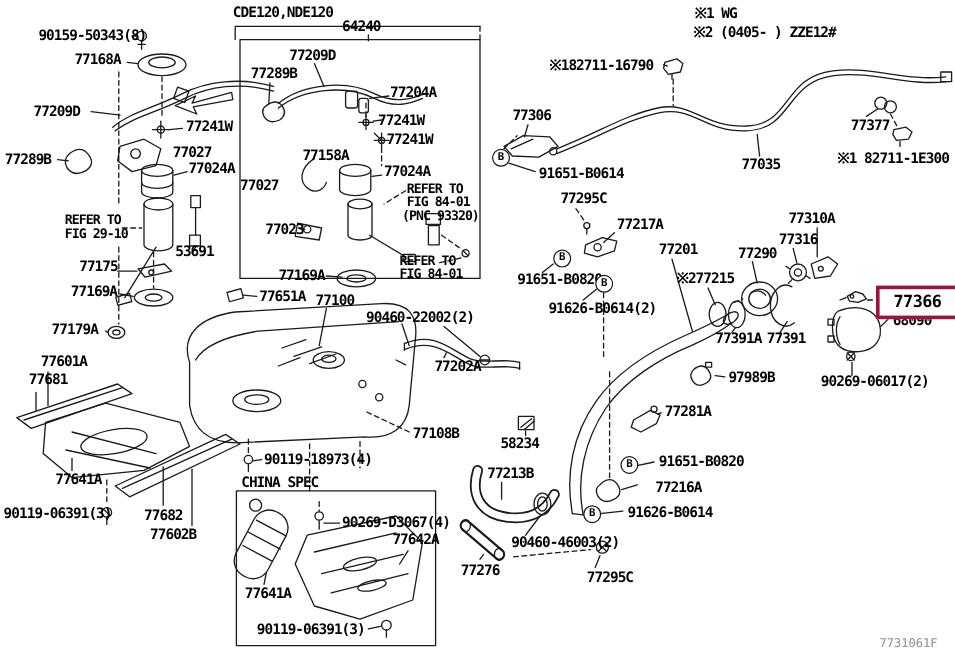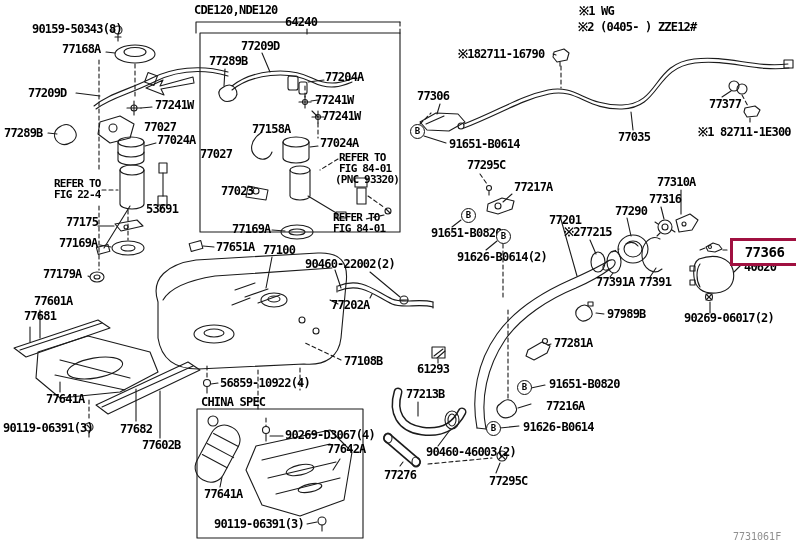--- a/index.html
+++ b/index.html
@@ -329,80 +329,80 @@
 <div class="lbl" style="left:157px;top:134px">77024A</div>
 <div class="lbl" style="left:146px;top:203px">53691</div>
 <div class="lbl" style="left:66px;top:216px">77175</div>
 <div class="lbl" style="left:59px;top:237px">77169A</div>
 <div class="lbl" style="left:43px;top:268px">77179A</div>
 <div class="lbl" style="left:34px;top:295px">77601A</div>
 <div class="lbl" style="left:24px;top:310px">77681</div>
 <div class="lbl" style="left:46px;top:393px">77641A</div>
 <div class="lbl" style="left:3px;top:422px">90119-06391(3)</div>
 <div class="lbl" style="left:120px;top:423px">77682</div>
-<div class="lbl" style="left:142px;top:439px">77602B</div>
+<div class="lbl" style="left:125px;top:439px">77602B</div>
 
 <div class="lbl" style="left:241px;top:40px">77209D</div>
 <div class="lbl" style="left:209px;top:55px">77289B</div>
 <div class="lbl" style="left:325px;top:71px">77204A</div>
 <div class="lbl" style="left:315px;top:94px">77241W</div>
 <div class="lbl" style="left:322px;top:110px">77241W</div>
 <div class="lbl" style="left:252px;top:123px">77158A</div>
 <div class="lbl" style="left:320px;top:137px">77024A</div>
 <div class="lbl" style="left:200px;top:148px">77027</div>
 <div class="lbl" style="left:221px;top:185px">77023</div>
 <div class="lbl" style="left:232px;top:223px">77169A</div>
 <div class="lbl" style="left:216px;top:241px">77651A</div>
 <div class="lbl" style="left:263px;top:244px">77100</div>
 <div class="lbl" style="left:305px;top:258px">90460-22002(2)</div>
-<div class="lbl" style="left:331px;top:299px">77202A</div>
+<div class="lbl" style="left:362px;top:299px">77202A</div>
 <div class="lbl" style="left:344px;top:355px">77108B</div>
-<div class="lbl" style="left:220px;top:377px">56859-10922(4)</div>
+<div class="lbl" style="left:220px;top:377px">90119-18973(4)</div>
 <div class="lbl" style="left:285px;top:429px">90269-D3067(4)</div>
 <div class="lbl" style="left:327px;top:443px">77642A</div>
 <div class="lbl" style="left:204px;top:488px">77641A</div>
 <div class="lbl" style="left:214px;top:518px">90119-06391(3)</div>
 <div class="lbl" style="left:384px;top:469px">77276</div>
 <div class="lbl" style="left:426px;top:446px">90460-46003(2)</div>
 <div class="lbl" style="left:406px;top:388px">77213B</div>
-<div class="lbl" style="left:417px;top:363px">61293</div>
+<div class="lbl" style="left:417px;top:363px">58234</div>
 <div class="lbl" style="left:489px;top:475px">77295C</div>
 <div class="lbl" style="left:546px;top:400px">77216A</div>
 <div class="lbl" style="left:523px;top:421px">91626-B0614</div>
 <div class="lbl" style="left:549px;top:378px">91651-B0820</div>
 <div class="lbl" style="left:554px;top:337px">77281A</div>
 <div class="lbl" style="left:607px;top:308px">97989B</div>
 <div class="lbl" style="left:596px;top:276px">77391A</div>
 <div class="lbl" style="left:639px;top:276px">77391</div>
 <div class="lbl" style="left:684px;top:312px">90269-06017(2)</div>
-<div class="lbl" style="left:744px;top:261px">40620</div>
+<div class="lbl" style="left:744px;top:261px">68090</div>
 <div class="lbl" style="left:657px;top:176px">77310A</div>
 <div class="lbl" style="left:649px;top:193px">77316</div>
 <div class="lbl" style="left:615px;top:205px">77290</div>
 <div class="lbl" style="left:564px;top:226px">※277215</div>
-<div class="lbl" style="left:549px;top:214px">77201</div>
+<div class="lbl" style="left:549px;top:202px">77201</div>
 <div class="lbl" style="left:514px;top:181px">77217A</div>
 <div class="lbl" style="left:467px;top:159px">77295C</div>
 <div class="lbl" style="left:457px;top:251px">91626-B0614(2)</div>
 <div class="lbl" style="left:431px;top:227px">91651-B0820</div>
 <div class="lbl" style="left:449px;top:138px">91651-B0614</div>
-<div class="lbl" style="left:417px;top:90px">77306</div>
+<div class="lbl" style="left:427px;top:90px">77306</div>
 <div class="lbl" style="left:458px;top:48px">※182711-16790</div>
 <div class="lbl" style="left:618px;top:131px">77035</div>
 <div class="lbl" style="left:709px;top:98px">77377</div>
 <div class="lbl" style="left:698px;top:126px">※1 82711-1E300</div>
 
 <div class="lbl" style="left:194px;top:4px">CDE120,NDE120</div>
 <div class="lbl" style="left:285px;top:16px">64240</div>
 <div class="lbl" style="left:201px;top:396px">CHINA SPEC</div>
 <div class="lbl" style="left:579px;top:5px">※1 WG</div>
 <div class="lbl" style="left:578px;top:21px">※2 (0405-   ) ZZE12#</div>
 
 <div class="lbl sm" style="left:54px;top:178px">REFER TO</div>
-<div class="lbl sm" style="left:54px;top:189px">FIG 22-4</div>
+<div class="lbl sm" style="left:54px;top:189px">FIG 29-10</div>
 <div class="lbl sm" style="left:339px;top:152px">REFER TO</div>
 <div class="lbl sm" style="left:339px;top:163px">FIG 84-01</div>
 <div class="lbl sm" style="left:335px;top:174px">(PNC 93320)</div>
 <div class="lbl sm" style="left:333px;top:212px">REFER TO</div>
 <div class="lbl sm" style="left:333px;top:223px">FIG 84-01</div>
 
 <div class="circ" style="left:410px;top:124px">B</div>
 <div class="circ" style="left:461px;top:208px">B</div>
 <div class="circ" style="left:496px;top:229px">B</div>
 <div class="circ" style="left:517px;top:380px">B</div>

